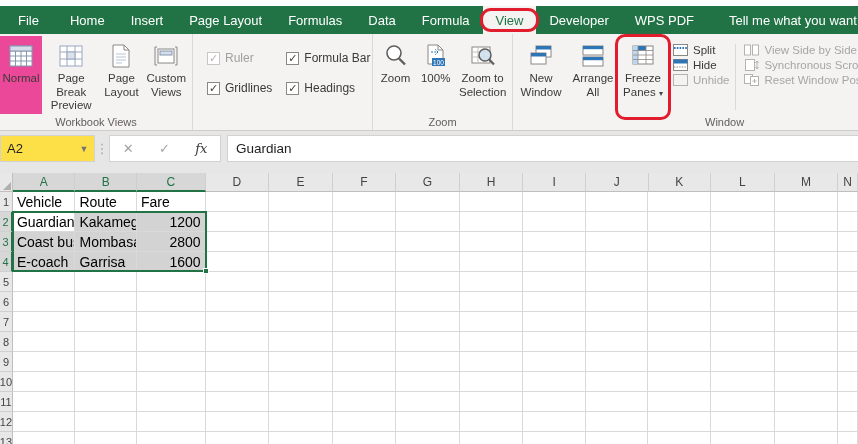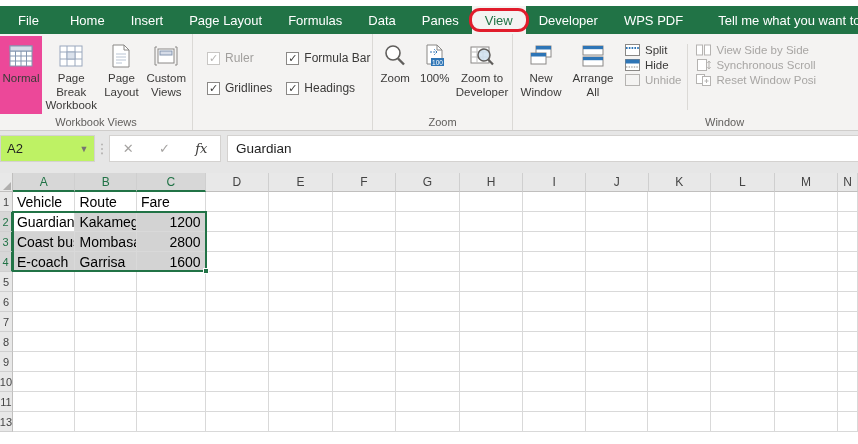--- a/index.html
+++ b/index.html
@@ -41,21 +41,21 @@
   .smallbtn { display:flex; align-items:center; gap:5px; font-size:11.5px; color:#3b3a39; white-space:nowrap; height:15px; cursor:default; }
   .smallbtn.dis { color:#a8a6a4; }
   .vsep { width:1px; background:#dbd9d6; margin:8px 2px 4px 2px; align-self:stretch; }
 
   .freeze-wrap { position:relative; }
   .ring-freeze { position:absolute; top:-2px; bottom:-6px; left:-4px; right:-4px;
                  border:3px solid #e11c2c; border-radius:10px; pointer-events:none; }
 
   
   .fbar { height:42px; background:#e6e6e6; display:flex; align-items:flex-start; padding:4px 0 0 0; }
-  .namebox { width:95px; height:27px; background:#bef264; border:1px solid #d4d2d0; display:flex; align-items:center; }
+  .namebox { width:95px; height:27px; background:#fde047; border:1px solid #d4d2d0; display:flex; align-items:center; }
   .namebox .nval { flex:1; padding-left:6px; font-size:13px; color:#222; }
   .namebox .ndd { width:20px; display:flex; align-items:center; justify-content:center; color:#767472; font-size:9px; }
   .fdots { width:14px; display:flex; align-items:center; justify-content:center; color:#a5a3a1; font-size:13px; height:27px; }
   .fxbox { width:112px; height:27px; background:#fff; border:1px solid #d4d2d0; display:flex; align-items:center; justify-content:space-around; }
   .fxbox .gx { color:#a5a3a1; font-size:13px; }
   .fxbox .fx { font-family:"DejaVu Serif", serif; font-style:italic; font-size:13px; color:#3b3a39; }
   .finput { flex:1; height:27px; margin-left:6px; background:#fff; border:1px solid #d4d2d0; border-right:none;
             display:flex; align-items:center; padding-left:8px; font-size:13.5px; color:#222; }
 
   
@@ -84,21 +84,21 @@
 
 <div class="app">
 
   <div class="tabbar">
     <div class="tab file">File</div>
     <div class="tab">Home</div>
     <div class="tab">Insert</div>
     <div class="tab">Page Layout</div>
     <div class="tab">Formulas</div>
     <div class="tab">Data</div>
-    <div class="tab">Panes</div>
+    <div class="tab">Formula</div>
     <div class="tab active">
       <span>View</span>
       <span class="ring-view"></span>
     </div>
     <div class="tab">Developer</div>
     <div class="tab">WPS PDF</div>
     <div class="tellme">
       <svg width="13" height="15" viewBox="0 0 13 15">
         <circle cx="6.5" cy="5.5" r="4.2" fill="none" stroke="#fff" stroke-width="1.2"></circle>
         <line x1="4.6" y1="11" x2="8.4" y2="11" stroke="#fff" stroke-width="1.2"></line>
@@ -123,21 +123,21 @@
           <span>Normal</span>
         </div>
         <div class="bigbtn" style="width:64px;">
           <span class="bicon">
             <svg width="26" height="26" viewBox="0 0 26 26">
                 <rect x="2" y="3" width="22" height="20" fill="#fff" stroke="#9aa8bd"></rect>
                 <path d="M2 9h22M2 16h22M9 3v20M17 3v20" stroke="#9aa8bd"></path>
                 <rect x="9" y="9" width="8" height="7" fill="#dbe2ec" stroke="#9aa8bd"></rect>
               </svg>
           </span>
-          <span>Page Break Workbook</span>
+          <span>Page Break Preview</span>
         </div>
         <div class="bigbtn" style="width:46px;">
           <span class="bicon">
             <svg width="22" height="26" viewBox="0 0 22 26">
                 <path d="M3 2h11l5 5v17H3z" fill="#fff" stroke="#8a8886"></path>
                 <path d="M14 2v5h5" fill="none" stroke="#8a8886"></path>
                 <path d="M6 11h10M6 14h10M6 17h10M6 20h6" stroke="#b9c4d3"></path>
               </svg>
           </span>
           <span>Page Layout</span>
@@ -212,21 +212,21 @@
         </div>
         <div class="bigbtn" style="width:56px;">
           <span class="bicon">
             <svg width="26" height="26" viewBox="0 0 26 26">
                 <rect x="2" y="4" width="18" height="16" fill="#fff" stroke="#8a8886"></rect>
                 <path d="M2 9h18M2 14h18M8 4v16M14 4v16" stroke="#c0bfbe"></path>
                 <circle cx="15" cy="12" r="6" fill="#cfe0f0" fill-opacity="0.85" stroke="#605e5c" stroke-width="1.5"></circle>
                 <line x1="19.2" y1="16.5" x2="24" y2="21.5" stroke="#605e5c" stroke-width="2.2"></line>
               </svg>
           </span>
-          <span>Zoom to Developer</span>
+          <span>Zoom to Selection</span>
         </div>
       </div>
       <div class="rgroup-label">Zoom</div>
     </div>
 
     <div class="rgroup" style="flex:1;">
       <div class="rbody">
         <div class="bigbtn" style="width:52px;">
           <span class="bicon">
             <svg width="26" height="26" viewBox="0 0 26 26">
@@ -241,20 +241,34 @@
         <div class="bigbtn" style="width:52px;">
           <span class="bicon">
             <svg width="26" height="26" viewBox="0 0 26 26">
                 <rect x="3" y="3" width="20" height="9" fill="#fff" stroke="#8a8886"></rect>
                 <rect x="3" y="3" width="20" height="3.2" fill="#2e75b6"></rect>
                 <rect x="3" y="14" width="20" height="9" fill="#fff" stroke="#8a8886"></rect>
                 <rect x="3" y="14" width="20" height="3.2" fill="#2e75b6"></rect>
               </svg>
           </span>
           <span>Arrange All</span>
+        </div>
+        <div class="freeze-wrap">
+          <div class="bigbtn" style="width:48px;">
+            <span class="bicon">
+              <svg width="26" height="26" viewBox="0 0 26 26">
+                  <rect x="3" y="3" width="20" height="18" fill="#fff" stroke="#8a8886"></rect>
+                  <rect x="3" y="3" width="5" height="18" fill="#bdd7ee"></rect>
+                  <rect x="8" y="3" width="8" height="4.5" fill="#2e75b6"></rect>
+                  <path d="M3 7.5h20M3 12h20M3 16.5h20M8 3v18M16 3v18" stroke="#8a8886" stroke-width="0.8"></path>
+                </svg>
+            </span>
+            <span><span>Freeze Panes</span> <span class="dd-arrow">▾</span></span>
+          </div>
+          <span class="ring-freeze"></span>
         </div>
 
         <div class="smallcol">
           <div class="smallbtn">
             <svg width="15" height="12" viewBox="0 0 15 12">
                 <rect x="0.5" y="0.5" width="14" height="11" fill="#fff" stroke="#8a8886"></rect>
                 <path d="M1 4h13" stroke="#2e75b6" stroke-width="2" stroke-dasharray="1.6 1.2"></path>
               </svg>
             <span>Split</span>
           </div>
@@ -520,20 +534,37 @@
         <div class="cell" style="width: 64px; height: 20px;"></div>
         <div class="cell" style="width: 64px; height: 20px;"></div>
         <div class="cell" style="width: 63px; height: 20px;"></div>
         <div class="cell" style="width: 63px; height: 20px;"></div>
         <div class="cell" style="width: 63px; height: 20px;"></div>
         <div class="cell" style="width: 64px; height: 20px;"></div>
         <div class="cell" style="width: 64px; height: 20px;"></div>
         <div class="cell" style="width: 20px; height: 20px;"></div>
       </div>
       <div class="grow">
+        <div class="rowhdr" style="width: 13px; height: 20px;">12</div>
+        <div class="cell" style="width: 63px; height: 20px;"></div>
+        <div class="cell" style="width: 62px; height: 20px;"></div>
+        <div class="cell" style="width: 69px; height: 20px;"></div>
+        <div class="cell" style="width: 64px; height: 20px;"></div>
+        <div class="cell" style="width: 64px; height: 20px;"></div>
+        <div class="cell" style="width: 64px; height: 20px;"></div>
+        <div class="cell" style="width: 64px; height: 20px;"></div>
+        <div class="cell" style="width: 64px; height: 20px;"></div>
+        <div class="cell" style="width: 63px; height: 20px;"></div>
+        <div class="cell" style="width: 63px; height: 20px;"></div>
+        <div class="cell" style="width: 63px; height: 20px;"></div>
+        <div class="cell" style="width: 64px; height: 20px;"></div>
+        <div class="cell" style="width: 64px; height: 20px;"></div>
+        <div class="cell" style="width: 20px; height: 20px;"></div>
+      </div>
+      <div class="grow">
         <div class="rowhdr" style="width: 13px; height: 20px;">13</div>
         <div class="cell" style="width: 63px; height: 20px;"></div>
         <div class="cell" style="width: 62px; height: 20px;"></div>
         <div class="cell" style="width: 69px; height: 20px;"></div>
         <div class="cell" style="width: 64px; height: 20px;"></div>
         <div class="cell" style="width: 64px; height: 20px;"></div>
         <div class="cell" style="width: 64px; height: 20px;"></div>
         <div class="cell" style="width: 64px; height: 20px;"></div>
         <div class="cell" style="width: 64px; height: 20px;"></div>
         <div class="cell" style="width: 63px; height: 20px;"></div>

